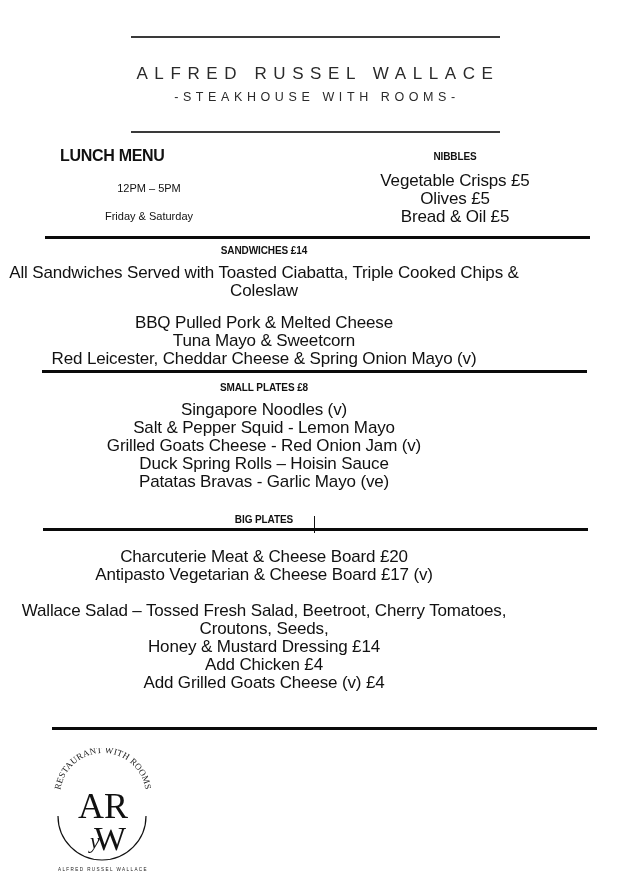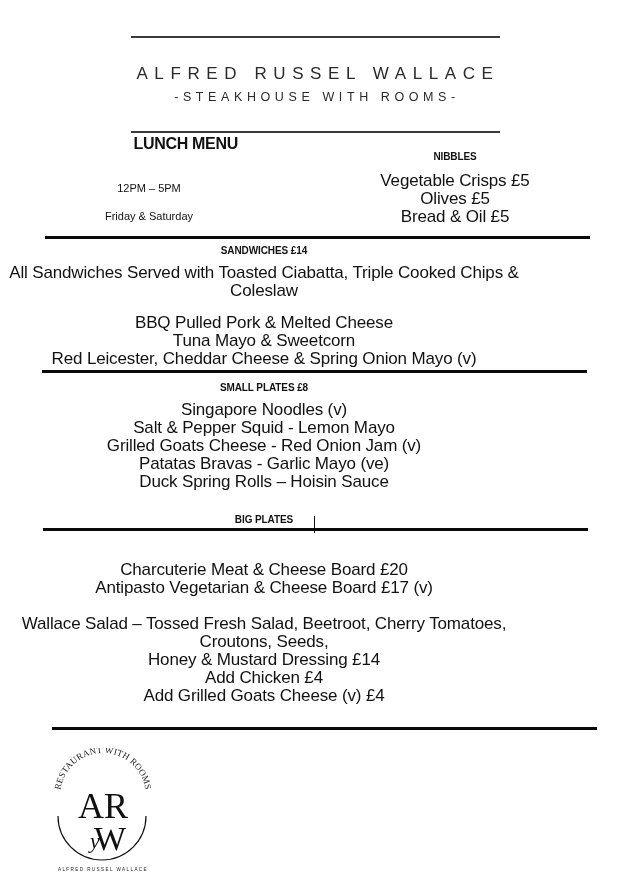--- a/index.html
+++ b/index.html
@@ -6,21 +6,21 @@
   body { width: 628px; height: 892px; position: relative; overflow: hidden;
          font-family: "Liberation Sans", sans-serif; color: #111; }
   .hline { position: absolute; background: #0a0a0a; height: 3px; }
   .hline.thin { height: 2px; background: #3a3a3a; }
   .brand-title { position: absolute; left: 0; width: 628px; top: 64px; text-align: center;
                  font-family: "Liberation Sans", sans-serif; font-size: 17px; letter-spacing: 6.6px;
                  color: #2a2a2a; padding-left: 4px; }
   .brand-sub { position: absolute; left: 0; width: 628px; top: 90px; text-align: center;
                font-family: "Liberation Sans", sans-serif; font-size: 12.5px; letter-spacing: 4.6px;
                color: #2a2a2a; padding-left: 3px; }
-  .lunch-title { position: absolute; left: 60px; width: 178px; top: 135px; text-align: right;
+  .lunch-title { position: absolute; left: 60px; width: 178px; top: 147px; text-align: left;
                  font-family: "Liberation Sans", sans-serif; font-weight: bold; font-size: 16px; letter-spacing: -0.3px; }
   .lunch-line { position: absolute; left: 60px; width: 178px; text-align: center; font-size: 11px; }
   .nibbles-col { position: absolute; left: 355px; width: 200px; text-align: center; }
   .heading { font-weight: bold; font-size: 10px; letter-spacing: -0.1px; }
   .item { font-size: 17px; line-height: 18px; letter-spacing: -0.15px; }
   .section { position: absolute; left: 0; width: 528px; text-align: center; }
   .tick { position: absolute; left: 314px; top: 516px; width: 1px; height: 17px; background: #111; }
   .logo { position: absolute; left: 50px; top: 748px; width: 110px; height: 130px; }
 </style>
 </head>
@@ -52,30 +52,30 @@
   <div class="item">Red Leicester, Cheddar Cheese &amp; Spring Onion Mayo (v)</div>
 </div>
 
 <div class="hline" style="left:42px; top:370px; width:545px;"></div>
 
 <div class="section" style="top:382px;">
   <div class="heading">SMALL PLATES £8</div>
   <div class="item" style="margin-top:8px;">Singapore Noodles (v)</div>
   <div class="item">Salt &amp; Pepper Squid - Lemon Mayo</div>
   <div class="item">Grilled Goats Cheese - Red Onion Jam (v)</div>
+  <div class="item">Duck Spring Rolls – Hoisin Sauce</div>
   <div class="item">Patatas Bravas - Garlic Mayo (ve)</div>
-  <div class="item">Duck Spring Rolls – Hoisin Sauce</div>
 </div>
 
 <div class="tick"></div>
 <div class="hline" style="left:43px; top:528px; width:545px;"></div>
 
 <div class="section" style="top:514px;">
   <div class="heading">BIG PLATES</div>
-  <div class="item" style="margin-top:36px;">Charcuterie Meat &amp; Cheese Board £20</div>
+  <div class="item" style="margin-top:23px;">Charcuterie Meat &amp; Cheese Board £20</div>
   <div class="item">Antipasto Vegetarian &amp; Cheese Board £17 (v)</div>
   <div class="item" style="margin-top:18px;">Wallace Salad – Tossed Fresh Salad, Beetroot, Cherry Tomatoes, Croutons, Seeds,</div>
   <div class="item">Honey &amp; Mustard Dressing £14</div>
   <div class="item">Add Chicken £4</div>
   <div class="item">Add Grilled Goats Cheese (v) £4</div>
 </div>
 
 <div class="hline" style="left:52px; top:727px; width:545px;"></div>
 
 <div class="logo">

